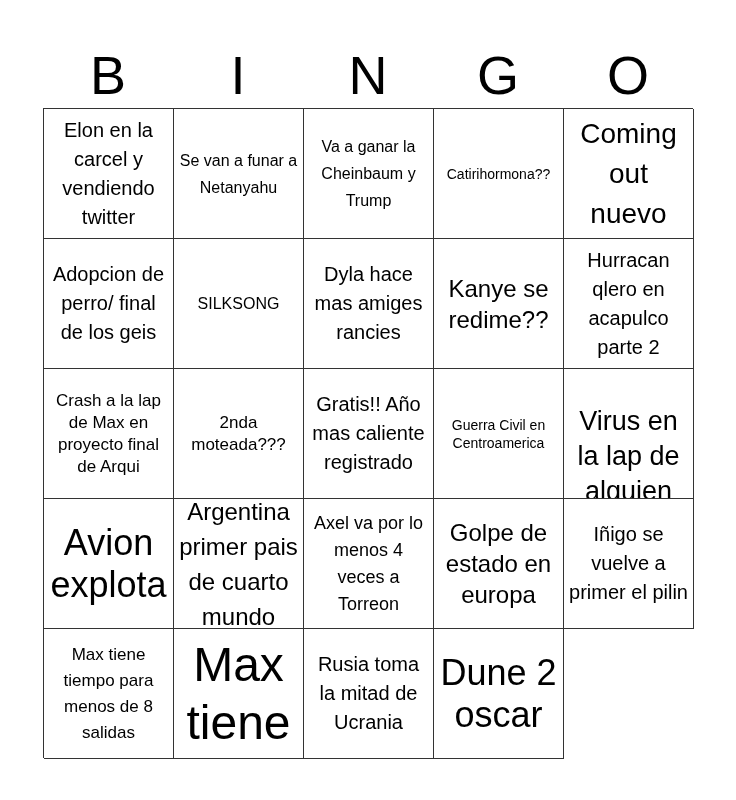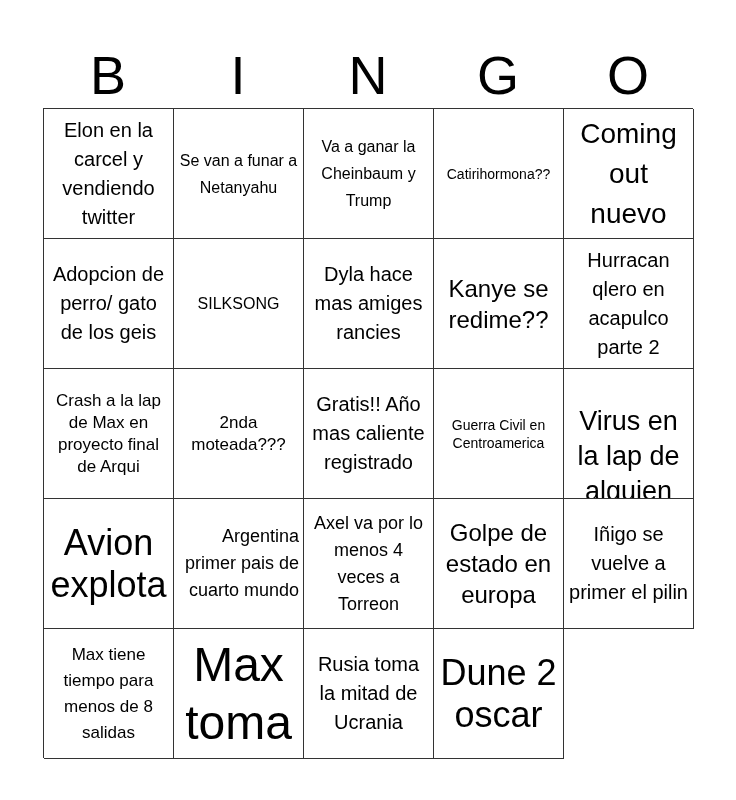--- a/index.html
+++ b/index.html
@@ -93,21 +93,21 @@
       <span class="fs-m">Va a ganar la Cheinbaum y Trump</span>
     </div>
   <div class="cell">
       <span class="fs-xs">Catirihormona??</span>
     </div>
   <div class="cell">
       <span class="fs-l3">Coming out nuevo</span>
     </div>
 
   <div class="cell">
-      <span class="fs-m2">Adopcion de perro/ gato de los geis</span>
+      <span class="fs-m2">Adopcion de perro/ final de los geis</span>
     </div>
   <div class="cell">
       <span class="fs-m">SILKSONG</span>
     </div>
   <div class="cell">
       <span class="fs-m2">Dyla hace mas amiges rancies</span>
     </div>
   <div class="cell">
       <span class="fs-l">Kanye se redime??</span>
     </div>
@@ -128,37 +128,37 @@
       <span class="fs-xs">Guerra Civil en Centroamerica</span>
     </div>
   <div class="cell">
       <span class="fs-l2">Virus en la lap de alguien</span>
     </div>
 
   <div class="cell">
       <span class="fs-xl">Avion explota</span>
     </div>
   <div class="cell">
-      <span class="fs-s" style="font-size:18px;line-height:27px;text-align:right;">Argentina primer pais de cuarto mundo</span>
+      <span class="fs-s" style="font-size:24px;line-height:35px;">Argentina primer pais de cuarto mundo</span>
     </div>
   <div class="cell">
       <span class="fs-s" style="font-size:18px;line-height:27px;text-align:center;">Axel va por lo menos 4 veces a Torreon</span>
     </div>
   <div class="cell">
       <span class="fs-l">Golpe de estado en europa</span>
     </div>
 
   <div class="cell">
       <span class="fs-m2">Iñigo se vuelve a primer el pilin</span>
     </div>
   <div class="cell">
       <span class="fs-s" style="line-height:26px;">Max tiene tiempo para menos de 8 salidas</span>
     </div>
   <div class="cell">
-      <span class="fs-xxxl">Max toma</span>
+      <span class="fs-xxxl">Max tiene</span>
     </div>
   <div class="cell">
       <span class="fs-m2">Rusia toma la mitad de Ucrania</span>
     </div>
   <div class="cell">
       <span class="fs-xl">Dune 2 oscar</span>
     </div>
 </div>
 
 </body></html>

